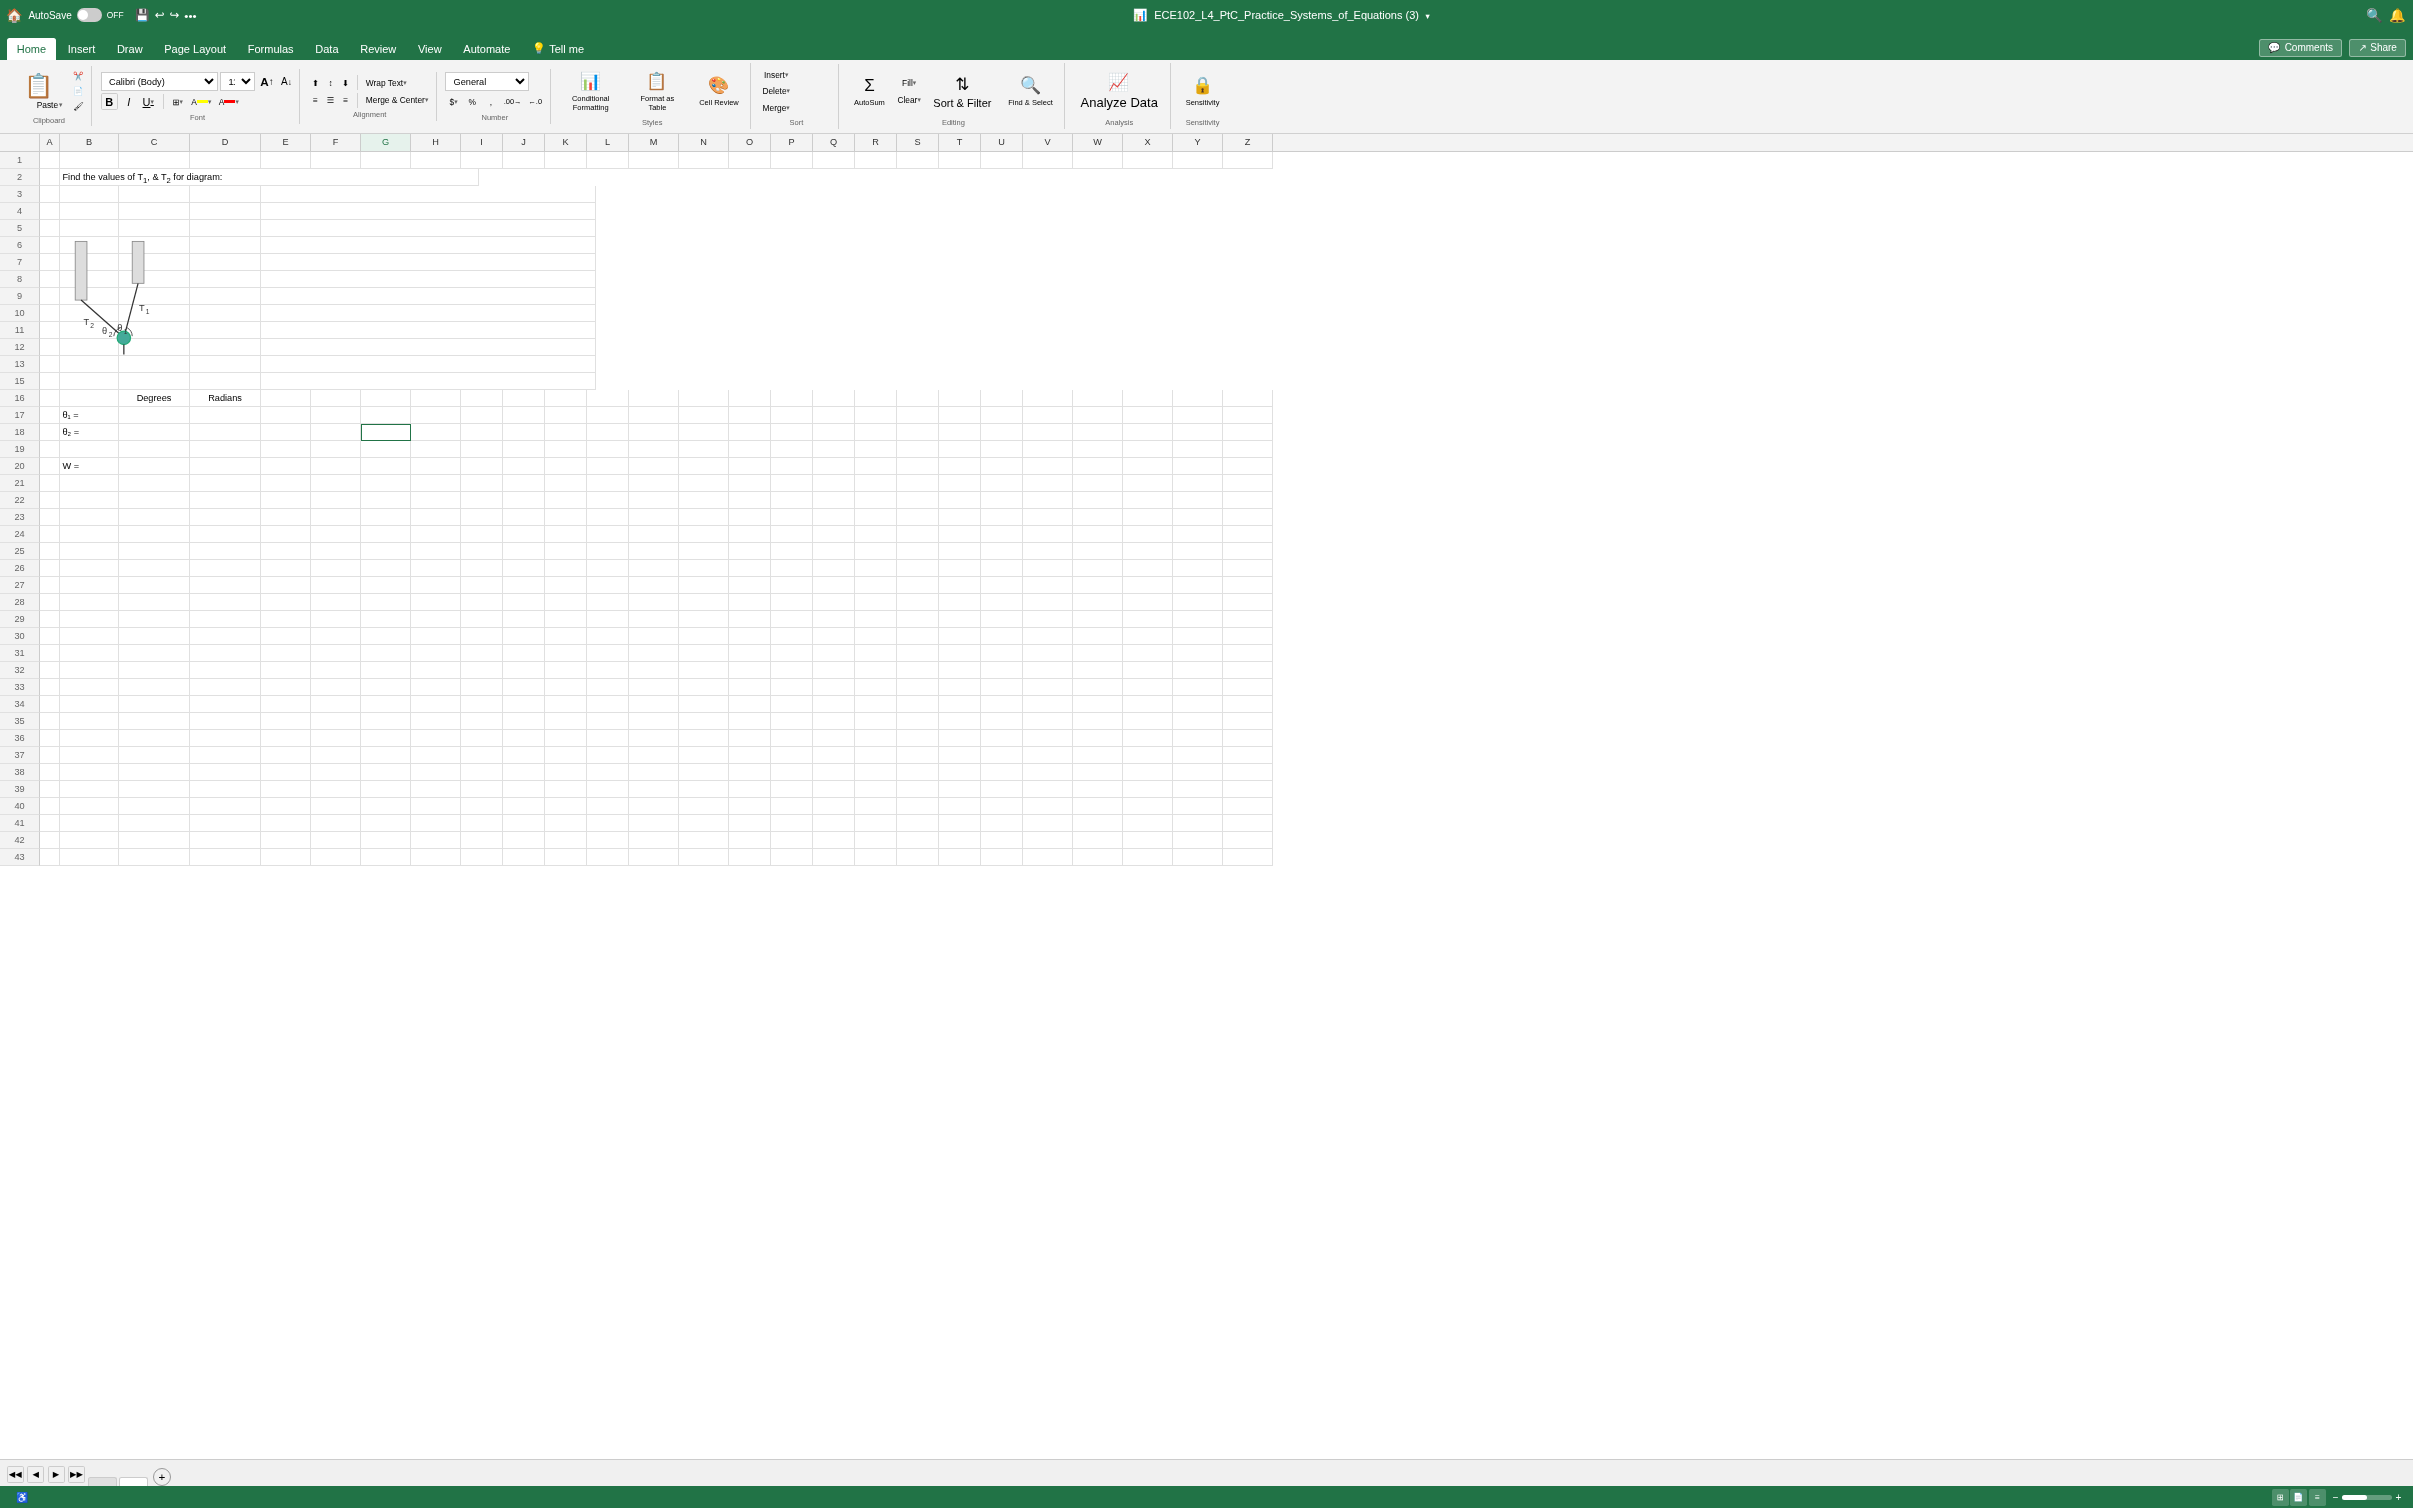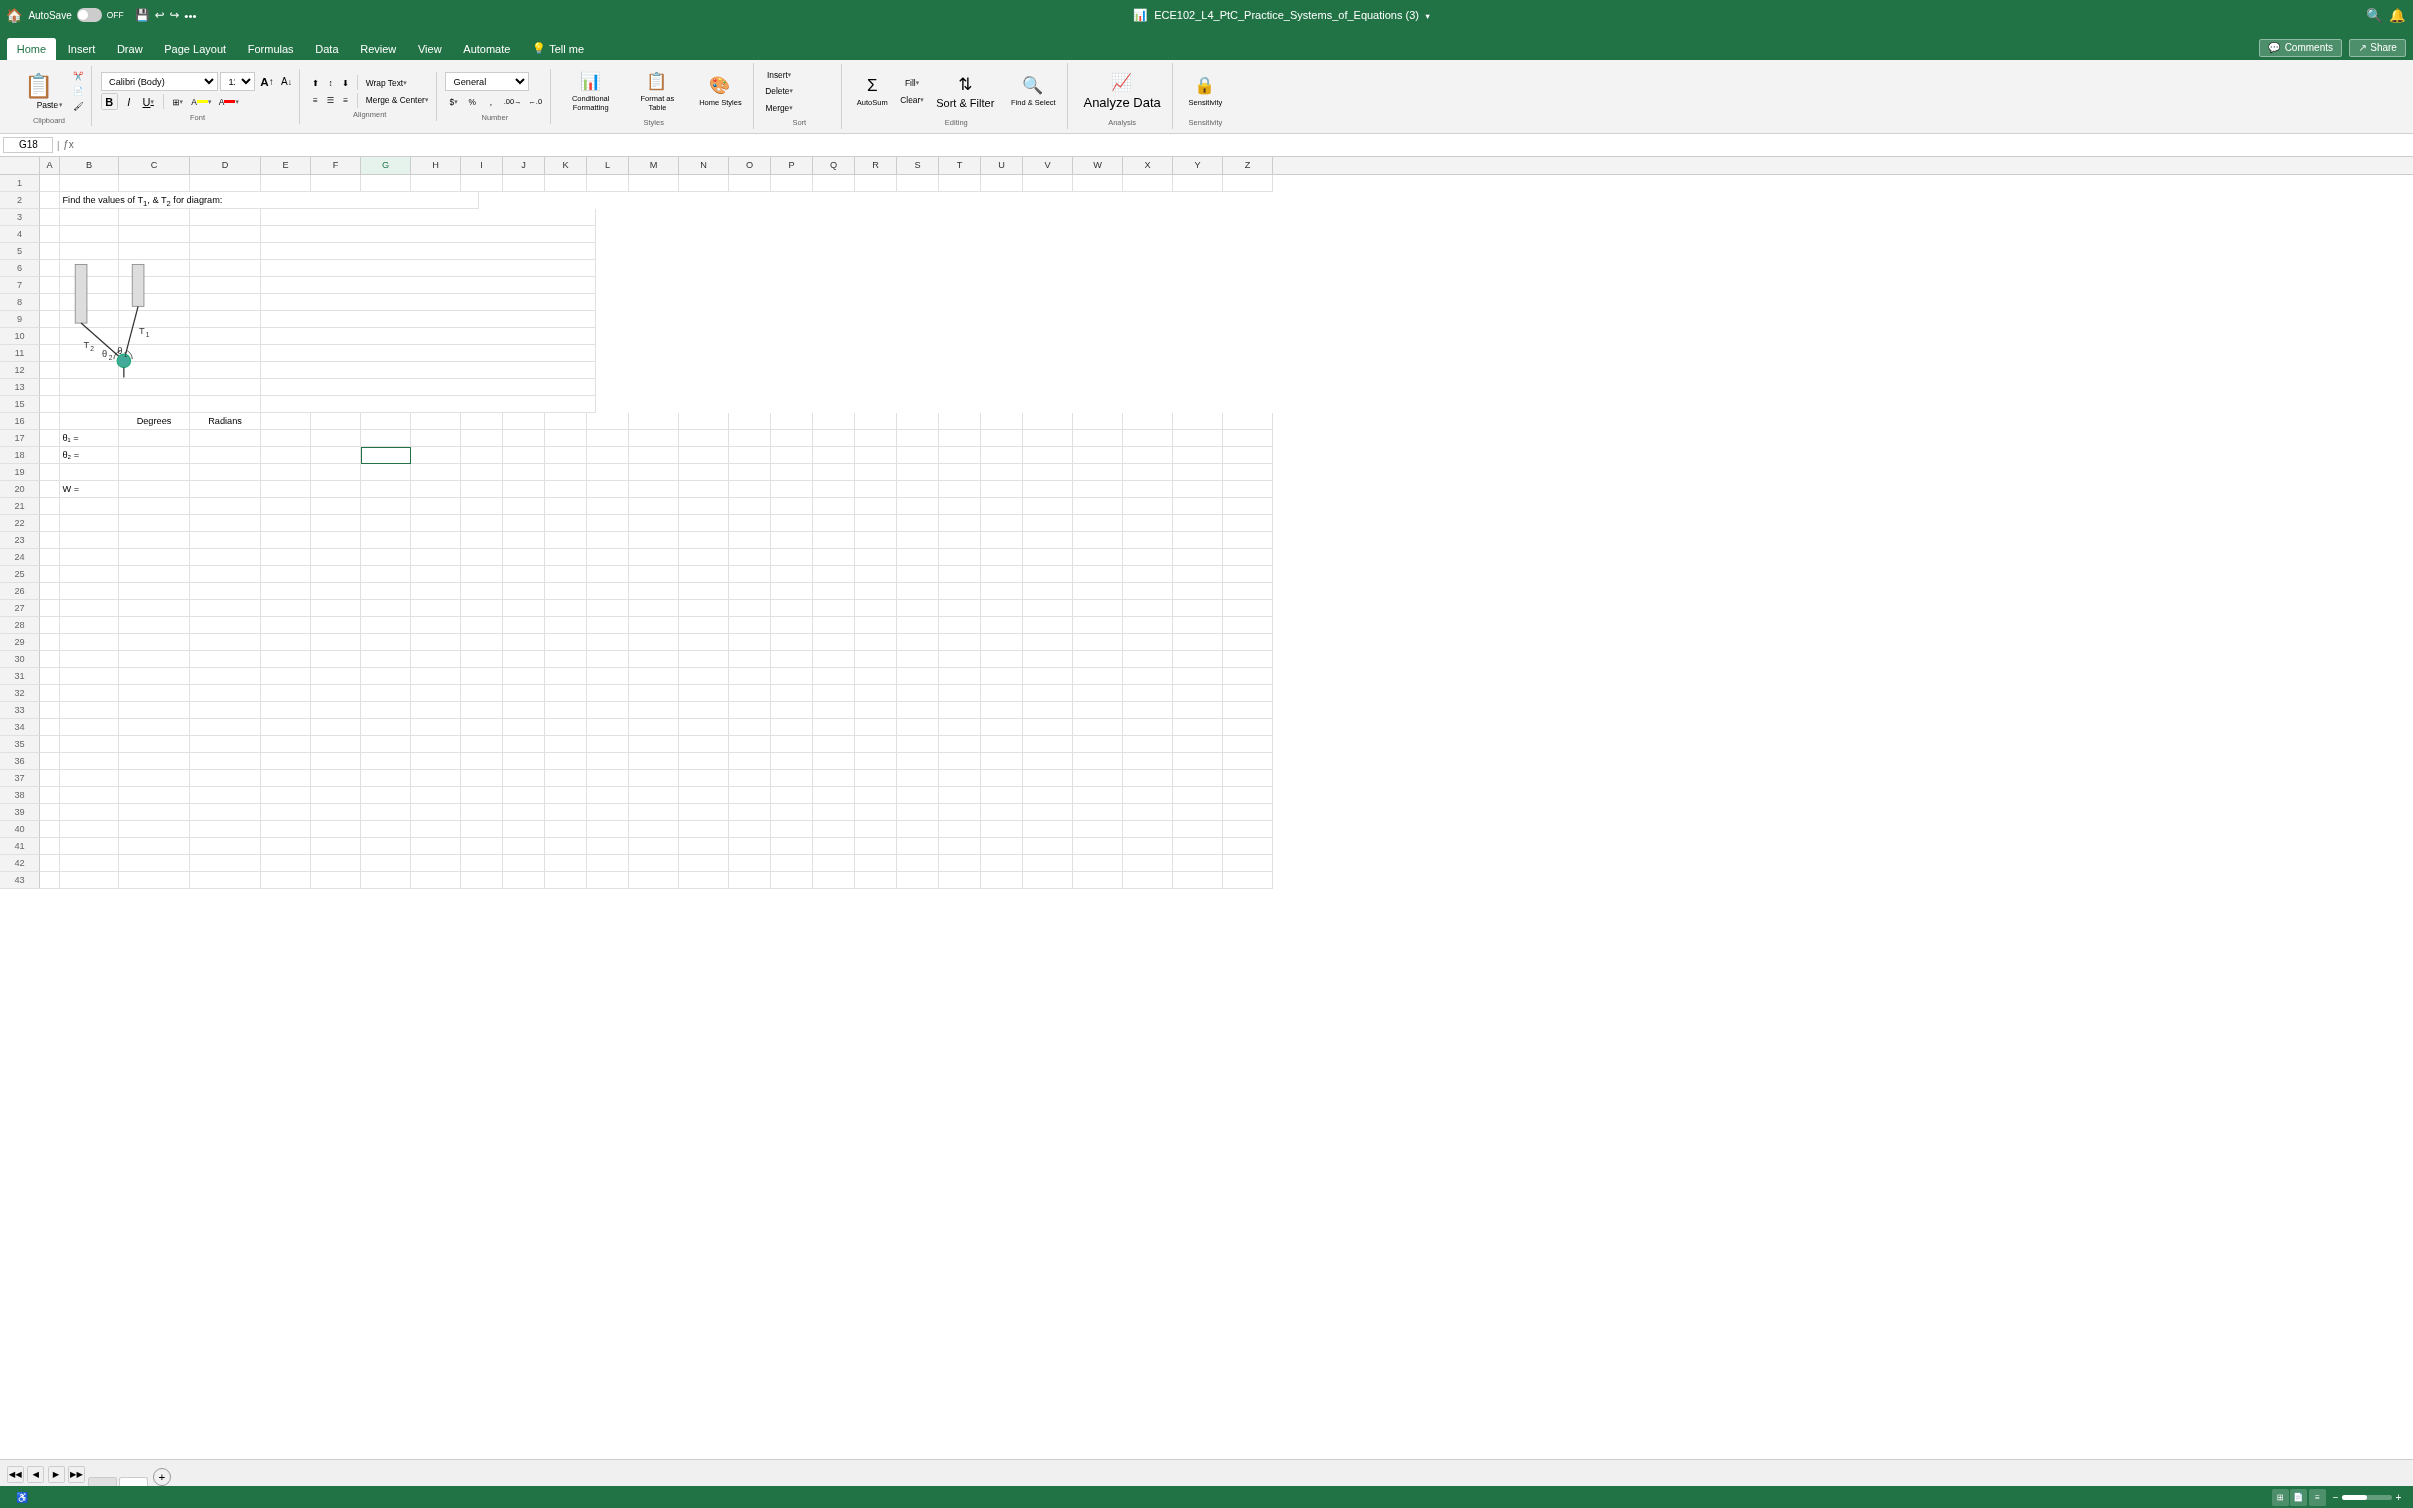--- a/index.html
+++ b/index.html
@@ -370,21 +370,21 @@
         <div class="big-r-btn">
           <span style="font-size:17px;">📊</span>
           <span class="big-label" style="font-size:7.5px;text-align:center;">Conditional Formatting</span>
         </div>
         <div class="big-r-btn">
           <span style="font-size:17px;">📋</span>
           <span class="big-label" style="font-size:7.5px;text-align:center;">Format as Table</span>
         </div>
         <div class="big-r-btn">
           <span style="font-size:17px;">🎨</span>
-          <span class="big-label" style="font-size:7.5px;text-align:center;">Home Styles</span>
+          <span class="big-label" style="font-size:7.5px;text-align:center;">Cell Review</span>
         </div>
       </div>
       <div class="ribbon-group-label">Styles</div>
     </div>
 
     <div class="ribbon-group" style="flex-direction:column; padding-bottom:13.4px; min-width:84px;">
       <div style="display:flex;gap:3.4px;flex:1;align-items:center;">
         <div style="display:flex;flex-direction:column;gap:1.7px;">
           <div class="xs-btn" style="height:15px;font-size:8.4px;">
             <span>Insert</span>
@@ -446,26 +446,20 @@
         <div class="big-r-btn">
           <span style="font-size:17px;">🔒</span>
           <span style="font-size:7.5px;text-align:center;">Sensitivity</span>
         </div>
       </div>
       <div class="ribbon-group-label">Sensitivity</div>
     </div>
 
   </div>
 
-  <div id="formula-bar">
-    <input id="cell-ref" type="text" value="G18" style="">
-    <span class="formula-divider">|</span>
-    <span style="font-size:10px; cursor:pointer; color:#666;">ƒx</span>
-    <input id="formula-input" type="text" placeholder="" style="">
-  </div>
 
   <div id="spreadsheet-area">
 
     <div style="display:flex; border-bottom: 0.8px solid #ccc; background:#f3f3f3; flex-shrink:0;">
       <div style="width:40px; border-right:0.8px solid #ccc; flex-shrink:0;"></div>
       <div class="col-header" style="width:20px;">A</div>
       <div class="col-header" style="width:59px;">B</div>
       <div class="col-header" style="width:71px;">C</div>
       <div class="col-header" style="width:71px;">D</div>
       <div class="col-header" style="width:50px;">E</div>

